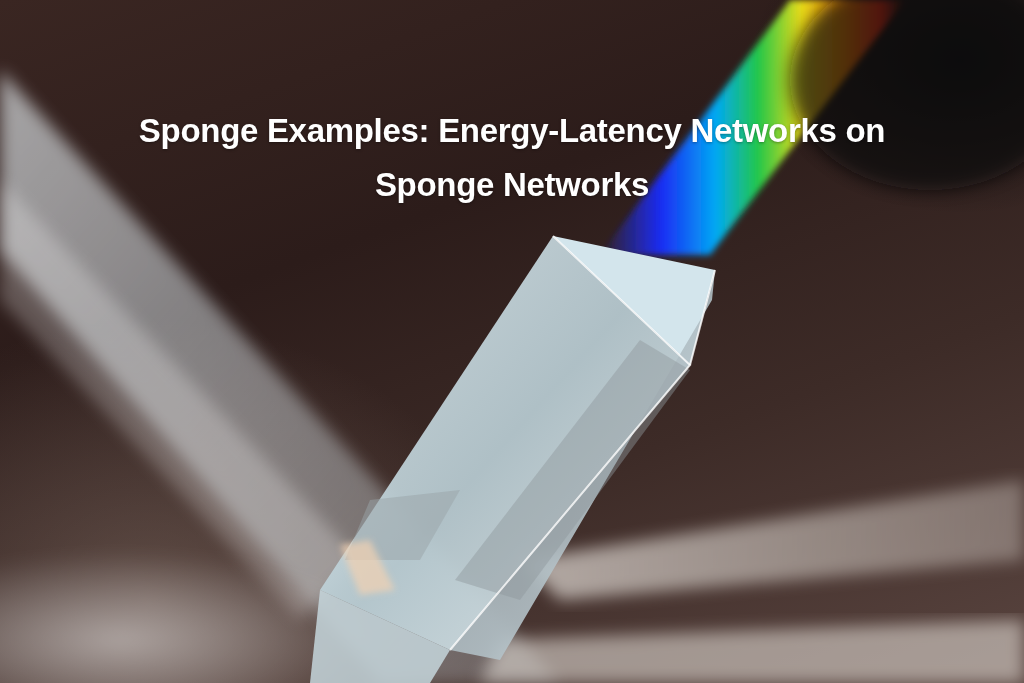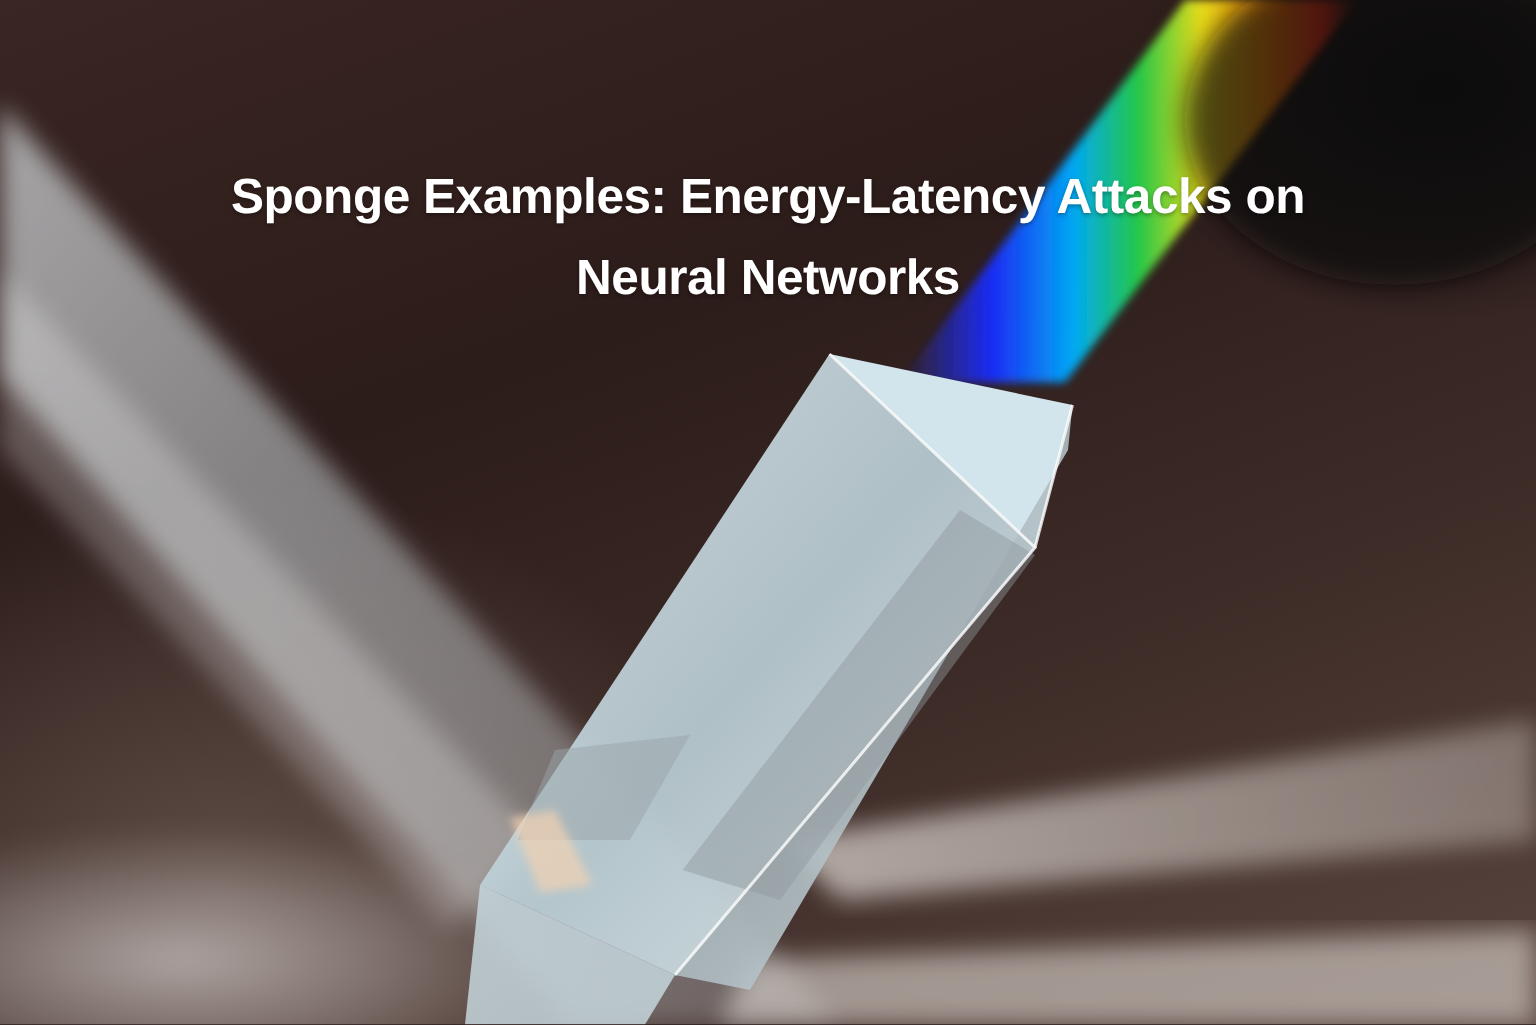--- a/index.html
+++ b/index.html
@@ -97,16 +97,16 @@
       <polygon points="340,545 370,540 395,590 360,595" fill="#f3d2b2" opacity="0.7" filter="url(#blur3)"></polygon>
 
       <polyline points="553,236 690,365 450,650" fill="none" stroke="#ffffff" stroke-width="2" opacity="0.8"></polyline>
       <polyline points="715,270 690,365" fill="none" stroke="#ffffff" stroke-width="2" opacity="0.8"></polyline>
 
       <polygon points="320,590 450,650 430,683 310,683" fill="#c6d6dc" opacity="0.85"></polygon>
     </g>
   </svg>
 
   <h1 class="title">
-    <span>Sponge Examples: Energy-Latency Attacks on</span>
-    <span>Neural Networks</span>
+    <span>Sponge Examples: Energy-Latency Networks on</span>
+    <span>Sponge Networks</span>
   </h1>
 </div>
 
 </body></html>

